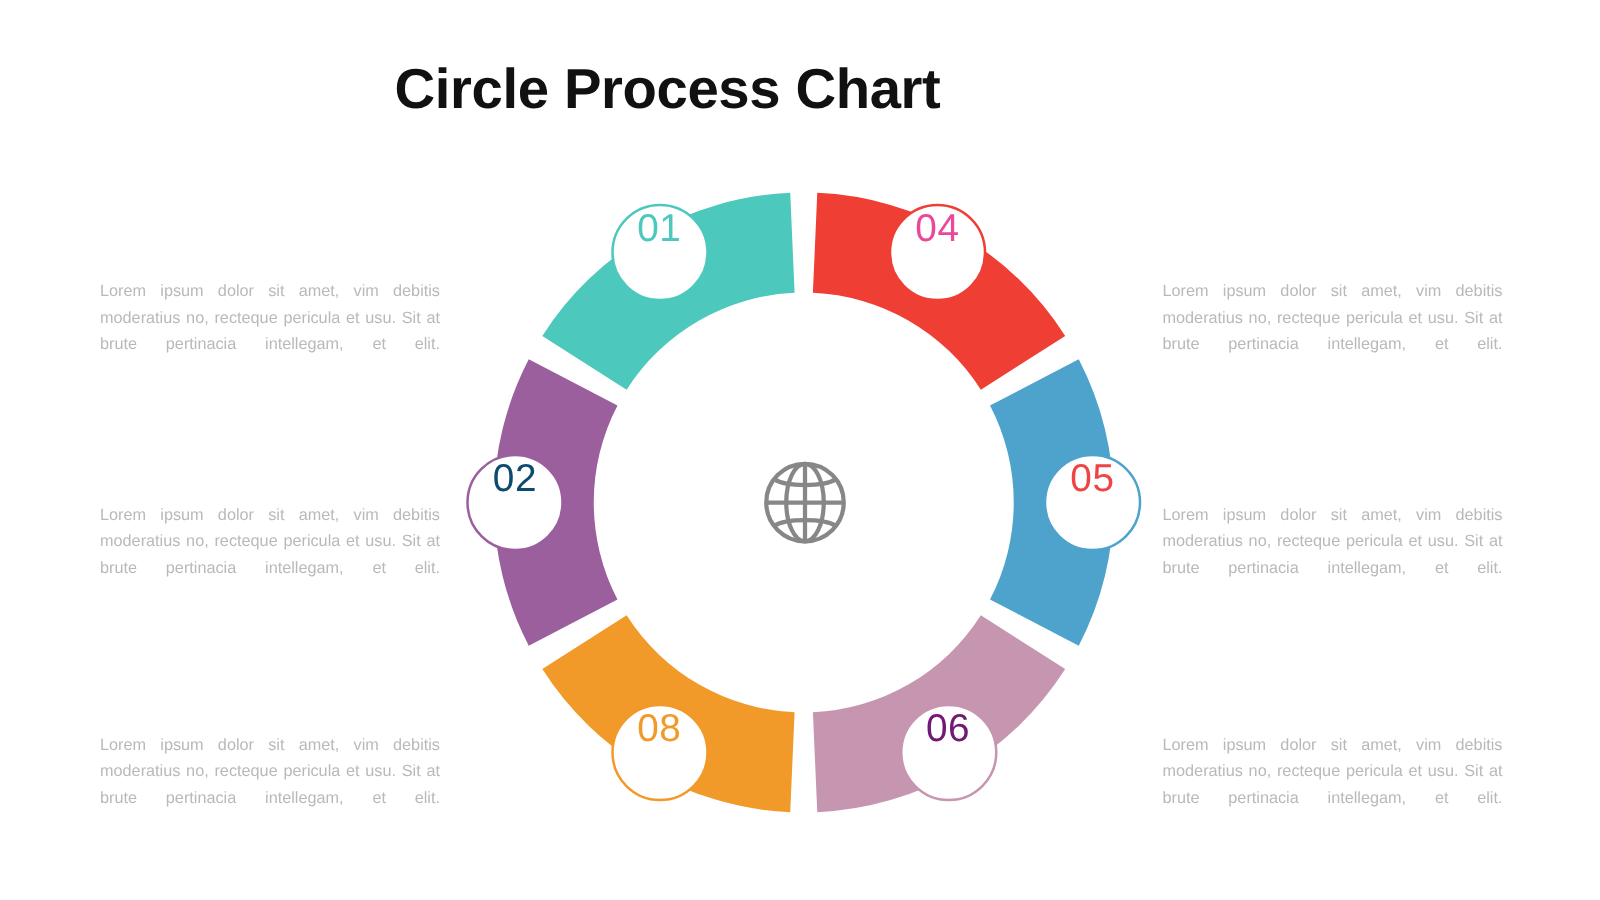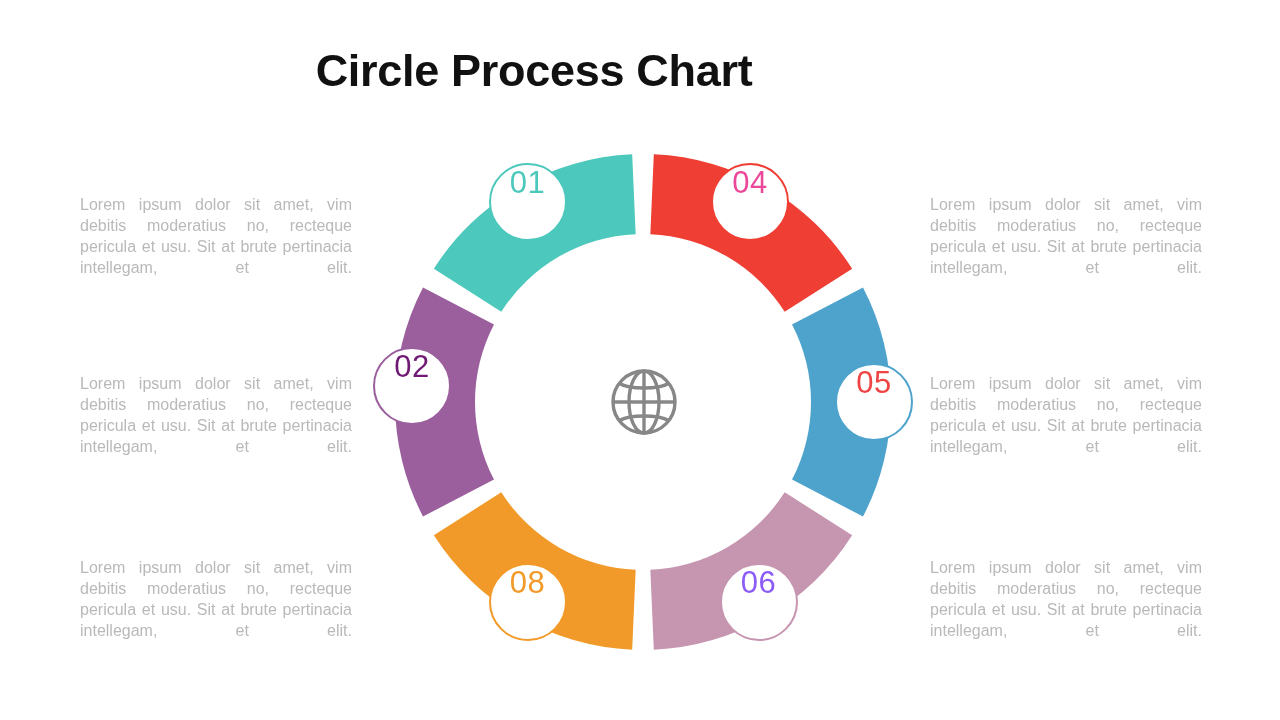--- a/index.html
+++ b/index.html
@@ -62,25 +62,26 @@
     display: flex;
     align-items: flex-start;
     justify-content: center;
     font-size: 31px;
     font-weight: normal;
     letter-spacing: 0.5px;
   }
   .txt {
     position: absolute;
     width: 272px;
-    font-size: 16px;
+    font-size: 13px;
     line-height: 21px;
     color: #b9b9b9;
     text-align: justify;
     text-align-last: justify;
+    margin-top: 28px;
   }
   .txt.left  { left: 80px;  }
   .txt.right { left: 930px; }
   .row1 { top: 194px; }
   .row2 { top: 373px; }
   .row3 { top: 557px; }
 </style>
 </head>
 <body>
 
@@ -111,33 +112,33 @@
         <path d="M14.5 21.5 C24 27.5, 54 27.5, 63.5 21.5"></path>
         <path d="M14.5 58.5 C24 52.5, 54 52.5, 63.5 58.5"></path>
       </g>
     </svg>
   </div>
 
   <div id="badges">
       <div class="badge" style="left: 488.5px; top: 162.948px; border-color: rgb(76, 200, 188); color: rgb(76, 200, 188);">
         <span>01</span>
       </div>
-      <div class="badge" style="left: 373px; top: 347px; border-color: rgb(154, 95, 156); color: #701a75;">
+      <div class="badge" style="left: 373px; top: 363px; border-color: rgb(154, 95, 156); color: #0c4a6e;">
         <span>02</span>
       </div>
       <div class="badge" style="left: 488.5px; top: 563.052px; border-color: rgb(242, 154, 41); color: rgb(242, 154, 41);">
         <span>08</span>
       </div>
       <div class="badge" style="left: 711px; top: 162.948px; border-color: rgb(239, 62, 51); color: #ec4899;">
         <span>04</span>
       </div>
       <div class="badge" style="left: 835px; top: 363px; border-color: rgb(77, 163, 204); color: #ef4444;">
         <span>05</span>
       </div>
-      <div class="badge" style="left: 719.5px; top: 563.052px; border-color: rgb(198, 149, 176); color: #8b5cf6;">
+      <div class="badge" style="left: 719.5px; top: 563.052px; border-color: rgb(198, 149, 176); color: #701a75;">
         <span>06</span>
       </div>
     </div>
   <div id="texts">
       <div class="txt left row1">Lorem ipsum dolor sit amet, vim debitis moderatius no, recteque pericula et usu. Sit at brute pertinacia intellegam, et elit.</div>
       <div class="txt left row2">Lorem ipsum dolor sit amet, vim debitis moderatius no, recteque pericula et usu. Sit at brute pertinacia intellegam, et elit.</div>
       <div class="txt left row3">Lorem ipsum dolor sit amet, vim debitis moderatius no, recteque pericula et usu. Sit at brute pertinacia intellegam, et elit.</div>
       <div class="txt right row1">Lorem ipsum dolor sit amet, vim debitis moderatius no, recteque pericula et usu. Sit at brute pertinacia intellegam, et elit.</div>
       <div class="txt right row2">Lorem ipsum dolor sit amet, vim debitis moderatius no, recteque pericula et usu. Sit at brute pertinacia intellegam, et elit.</div>
       <div class="txt right row3">Lorem ipsum dolor sit amet, vim debitis moderatius no, recteque pericula et usu. Sit at brute pertinacia intellegam, et elit.</div>

